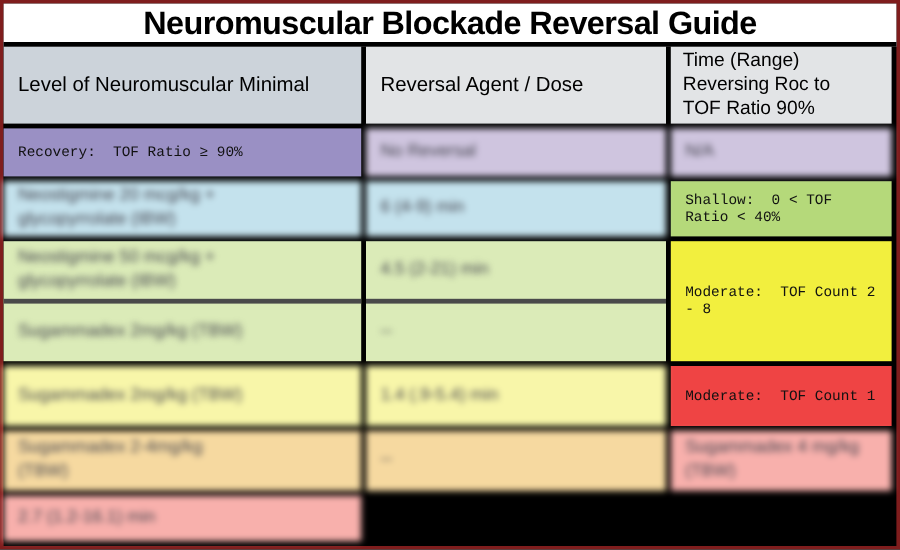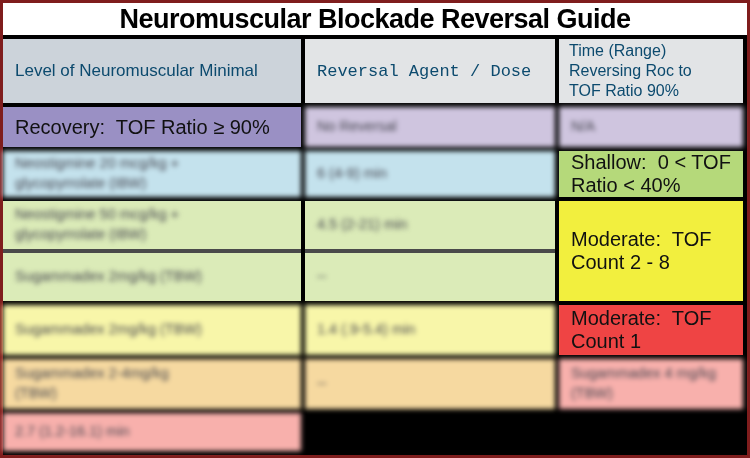--- a/index.html
+++ b/index.html
@@ -28,23 +28,23 @@
     grid-template-rows:64px 40px 46px 100px 50px 50px 38px;
     gap:4px;
     background:#000;
   }
   .cell{
     box-sizing:border-box;
     display:flex;align-items:center;
     padding:4px 8px 4px 12px;
     overflow:hidden;
   }
-  .hdr{font-size:17px;color:#0c4a6e;}
+  .hdr{font-size:17px;color:#000000;}
   .hdr3{font-size:16px;line-height:1.25;white-space:pre-line;padding-left:10px;}
-  .level{font-size:20px;color:#111;white-space:pre-wrap;}
+  .level{font-size:12px;color:#111;white-space:pre-wrap;font-family:Liberation Mono, monospace;}
   .agent,.time{
     font-size:14.5px;color:#45454f;
     white-space:pre-wrap;line-height:1.35;
     filter:blur(2.7px);
   }
   .stack{
     display:flex;flex-direction:column;
     padding:0;align-items:stretch;
   }
   .stack .half{
@@ -56,21 +56,21 @@
 </head>
 <body>
 
 <div class="frame">
 
   <div class="title-band">Neuromuscular Blockade Reversal Guide</div>
 
   <div class="grid">
 
     <div class="cell hdr" style="background-color: rgb(204, 211, 218);">Level of Neuromuscular Minimal</div>
-    <div class="cell hdr" style="background-color: rgb(226, 228, 230); font-family: Liberation Mono, monospace;">Reversal Agent / Dose</div>
+    <div class="cell hdr" style="background-color: rgb(226, 228, 230);">Reversal Agent / Dose</div>
     <div class="cell hdr hdr3" style="background-color: rgb(226, 228, 230);">Time (Range)
 Reversing Roc to
 TOF Ratio 90%</div>
 
     <div class="cell level" style="background-color: rgb(154, 144, 196);">Recovery:  TOF Ratio ≥ 90%</div>
     <div class="cell agent" style="background-color: rgb(207, 197, 223);">No Reversal</div>
     <div class="cell time" style="background-color: rgb(207, 197, 223);">N/A</div>
 
     <div class="cell agent" style="background-color: rgb(196, 226, 237);">Neostigmine 20 mcg/kg +
 glycopyrrolate (IBW)</div>

